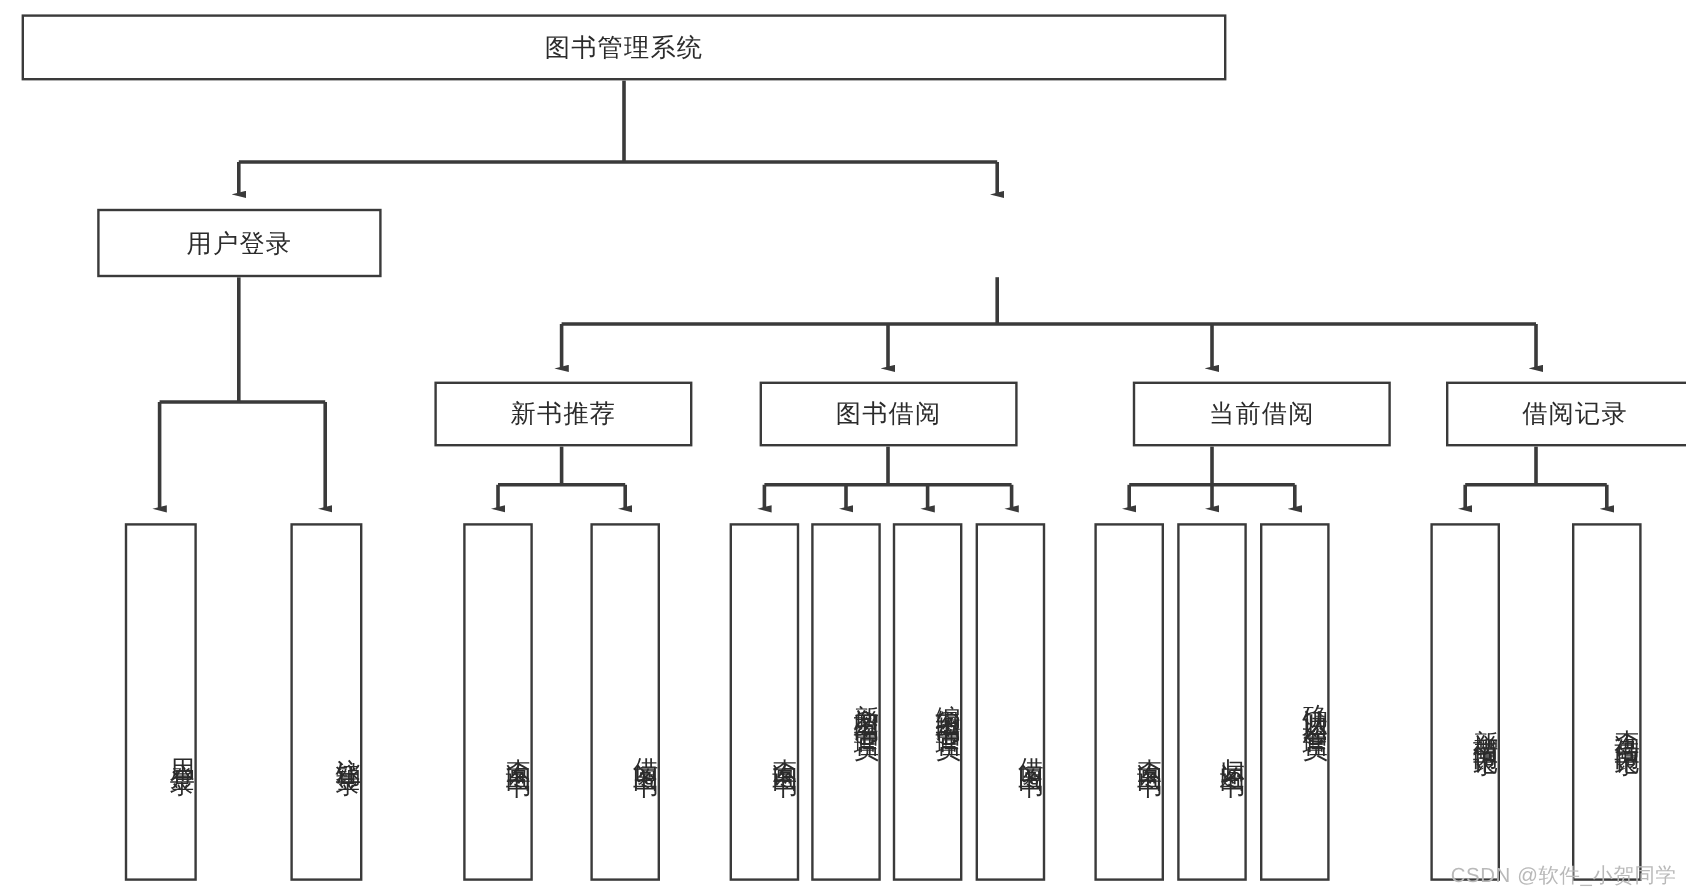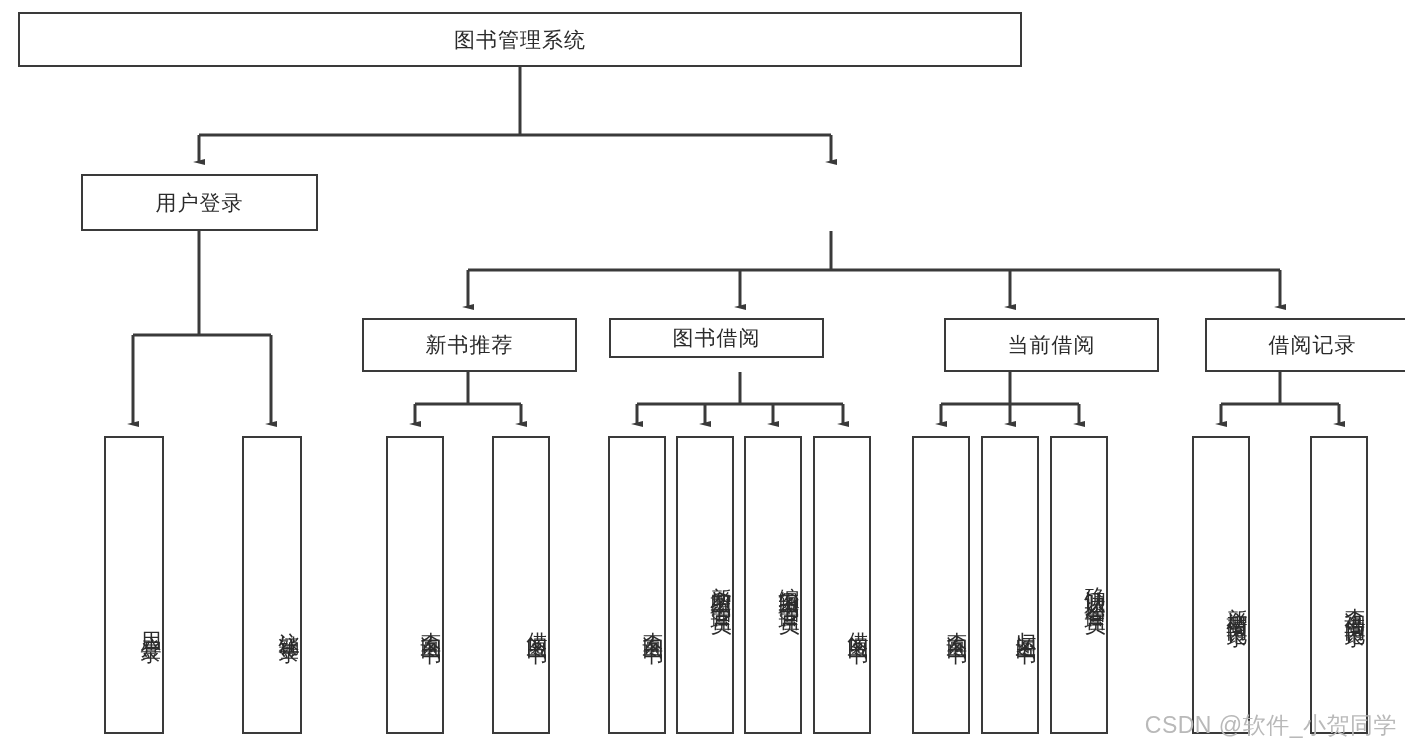--- a/index.html
+++ b/index.html
@@ -47,21 +47,21 @@
     letter-spacing: 4px;
     line-height: 1;
     white-space: nowrap;
     padding-top: 6px;
     align-items: flex-start;
   }
   .watermark {
     position: absolute;
     right: 8px;
     bottom: 6px;
-    font-size: 23px;
+    font-size: 17px;
     color: #b9b9b9;
     letter-spacing: 0.5px;
     z-index: 6;
     white-space: nowrap;
   }
 </style>
 </head>
 <body>
 
 <div id="stage">
@@ -114,21 +114,21 @@
       <path d="M1221,404 L1221,424" marker-end="url(#arrow)"></path>
       <path d="M1339,404 L1339,424" marker-end="url(#arrow)"></path>
     </g>
   </svg>
 
   <div class="node node-h" style="left:18px; top:12px; width:1004px; height:55px;">图书管理系统</div>
 
   <div class="node node-h" style="left:81px; top:174px; width:237px; height:57px;">用户登录</div>
 
   <div class="node node-h" style="left:362px; top:318px; width:215px; height:54px;">新书推荐</div>
-  <div class="node node-h" style="left:609px; top:318px; width:215px; height:40px;">图书借阅</div>
+  <div class="node node-h" style="left:633px; top:318px; width:215px; height:54px;">图书借阅</div>
   <div class="node node-h" style="left:944px; top:318px; width:215px; height:54px;">当前借阅</div>
   <div class="node node-h" style="left:1173px; top:318px; width:215px; height:54px;margin-left:32px;">借阅记录</div>
 
   <div class="node node-v" style="left:104px; top:436px; width:60px; height:298px; padding-top:76px;">用户登录</div>
   <div class="node node-v" style="left:242px; top:436px; width:60px; height:298px; padding-top:76px;">注销登录</div>
 
   <div class="node node-v" style="left:386px; top:436px; width:58px; height:298px; padding-top:76px;">查询图书</div>
   <div class="node node-v" style="left:492px; top:436px; width:58px; height:298px; padding-top:76px;">借阅图书</div>
 
   <div class="node node-v" style="left:608px; top:436px; width:58px; height:298px; padding-top:76px;">查询图书</div>

